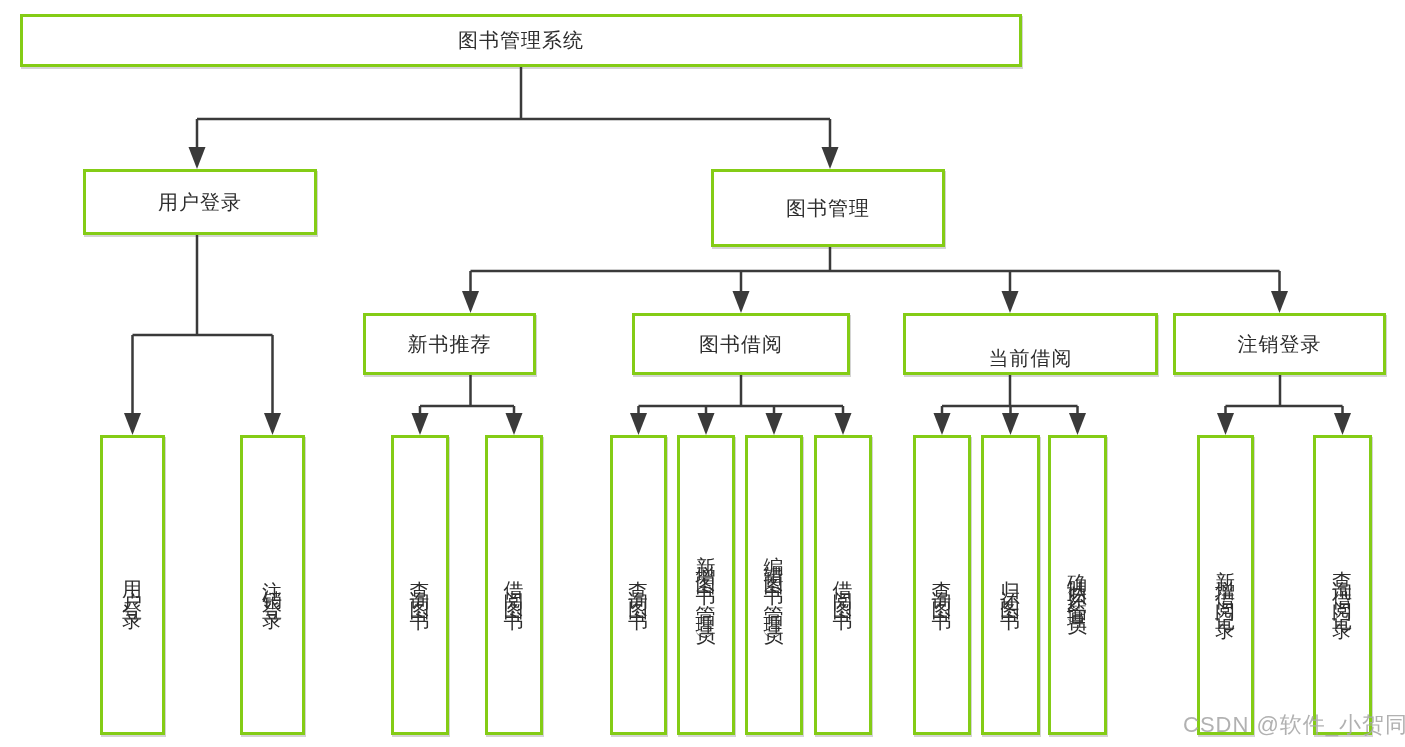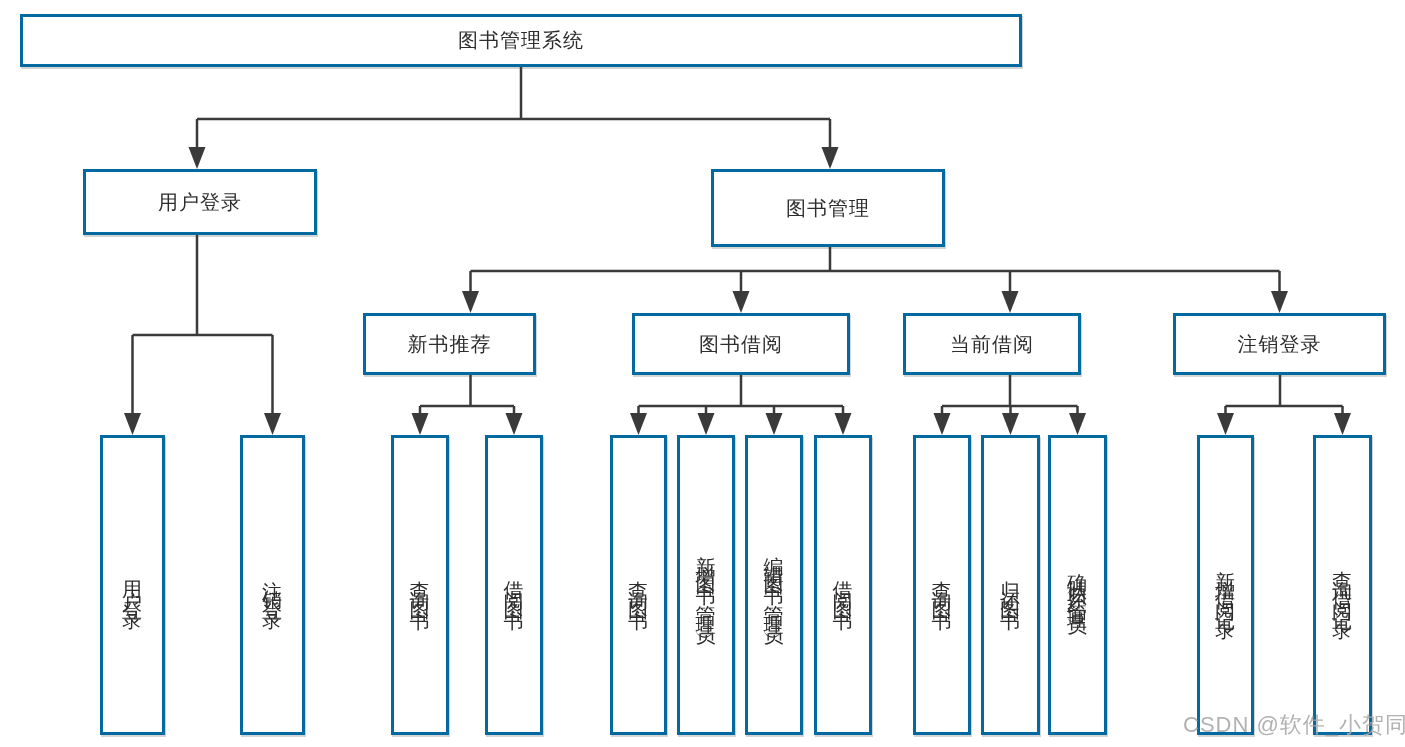--- a/index.html
+++ b/index.html
@@ -18,21 +18,21 @@
   #connector-layer {
     position: absolute;
     left: 0; top: 0;
     width: 1405px;
     height: 747px;
     z-index: 1;
   }
   .node {
     position: absolute;
     box-sizing: border-box;
-    border: 3px solid #0369a1;
+    border: 3px solid #84cc16;
     background: #ffffff;
     display: flex;
     align-items: center;
     justify-content: center;
     z-index: 2;
     box-shadow: 1px 2px 0 rgba(60,60,60,0.22);
   }
   .label-h {
     font-size: 20px;
     color: #2d2d2d;
@@ -113,21 +113,21 @@
   <div class="node" style="left:711px; top:169px; width:234px; height:78px;">
     <span class="label-h">图书管理</span>
   </div>
 
   <div class="node" style="left:363px; top:313px; width:173px; height:62px;">
     <span class="label-h">新书推荐</span>
   </div>
   <div class="node" style="left:632px; top:313px; width:218px; height:62px;align-items:center;">
     <span class="label-h">图书借阅</span>
   </div>
-  <div class="node" style="left:903px; top:313px; width:178px; height:62px;">
+  <div class="node" style="left:903px; top:313px; width:255px; height:62px;align-items:flex-end;">
     <span class="label-h">当前借阅</span>
   </div>
   <div class="node" style="left:1173px; top:313px; width:213px; height:62px;">
     <span class="label-h">注销登录</span>
   </div>
 
   <div class="node" style="left:100px; top:435px; width:65px; height:300px;">
     <span class="label-v">用户登录</span>
   </div>
   <div class="node" style="left:240px; top:435px; width:65px; height:300px;">

